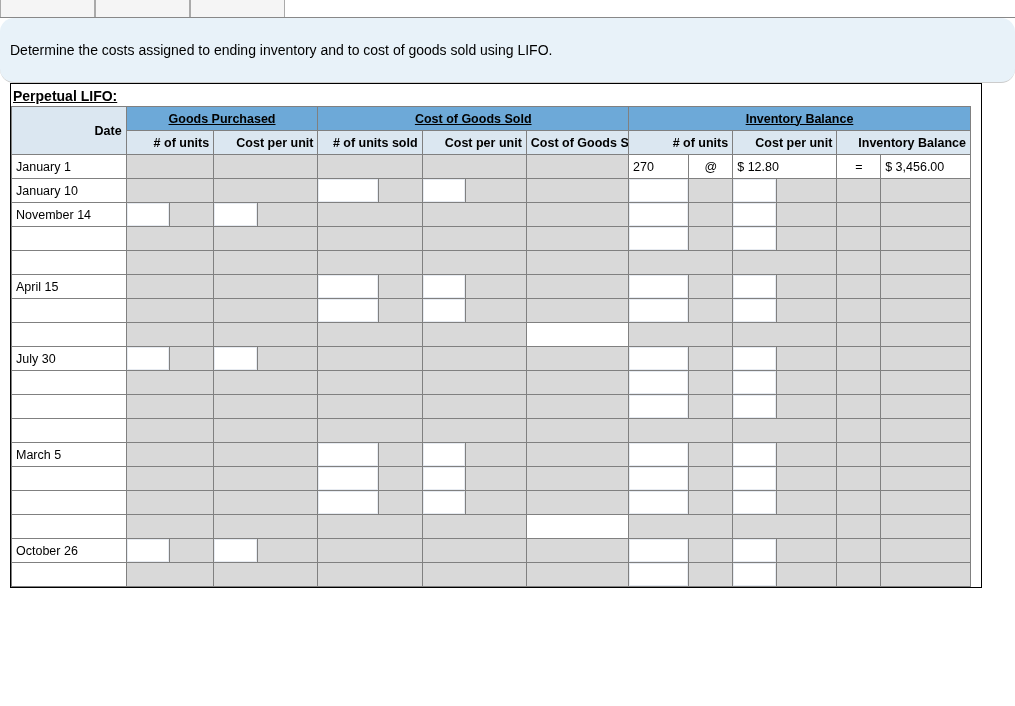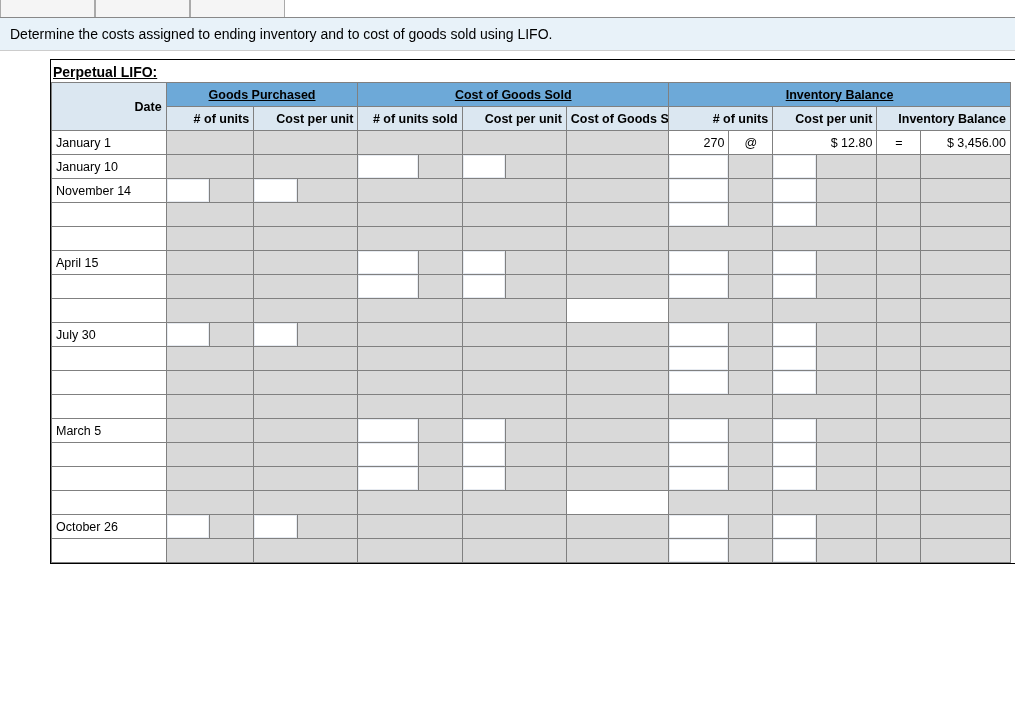--- a/index.html
+++ b/index.html
@@ -19,27 +19,27 @@
   }
   .tab-stub {
     width: 95px;
     height: 100%;
     border-left: 1px solid #aaa;
     border-right: 1px solid #aaa;
     background: #f5f5f5;
   }
   .instruction {
     background: #e8f2f9;
-    padding: 8px 10px;
+    padding: 24px 10px;
     font-size: 14px;
     border-bottom: 1px solid #ccc;
+    border-radius: 14px;
   }
   .sheet-wrap {
-    padding: 8px 10px 10px 10px;
-    margin-left: 40px;
+    padding: 0 10px 10px 10px;
   }
   .title-link {
     text-decoration: underline;
     font-weight: bold;
     font-size: 14px;
     padding: 4px 0 2px 2px;
     display: inline-block;
   }
   table.sheet {
     border-collapse: collapse;
@@ -66,21 +66,21 @@
     font-weight: bold;
     text-align: right;
   }
   .date-col { width: 110px; }
   .narrow { width: 42px; }
   .mid { width: 58px; }
   .w-cogs { width: 98px; }
   .w-bal { width: 86px; }
   td.grey { background: #d9d9d9; }
   td.bthick-bot { border-bottom: 3px solid #000; }
-  td.r { text-align: right; }
+  td.r { text-align: left; }
   td.c { text-align: center; }
   .input-cell {
     background: #fff;
     border: 1px solid #5b7ca3;
     box-shadow: inset 0 0 0 1px rgba(91,124,163,.15);
   }
   .outer-border {
     border: 1px solid #000;
     width: 972px;
   }

